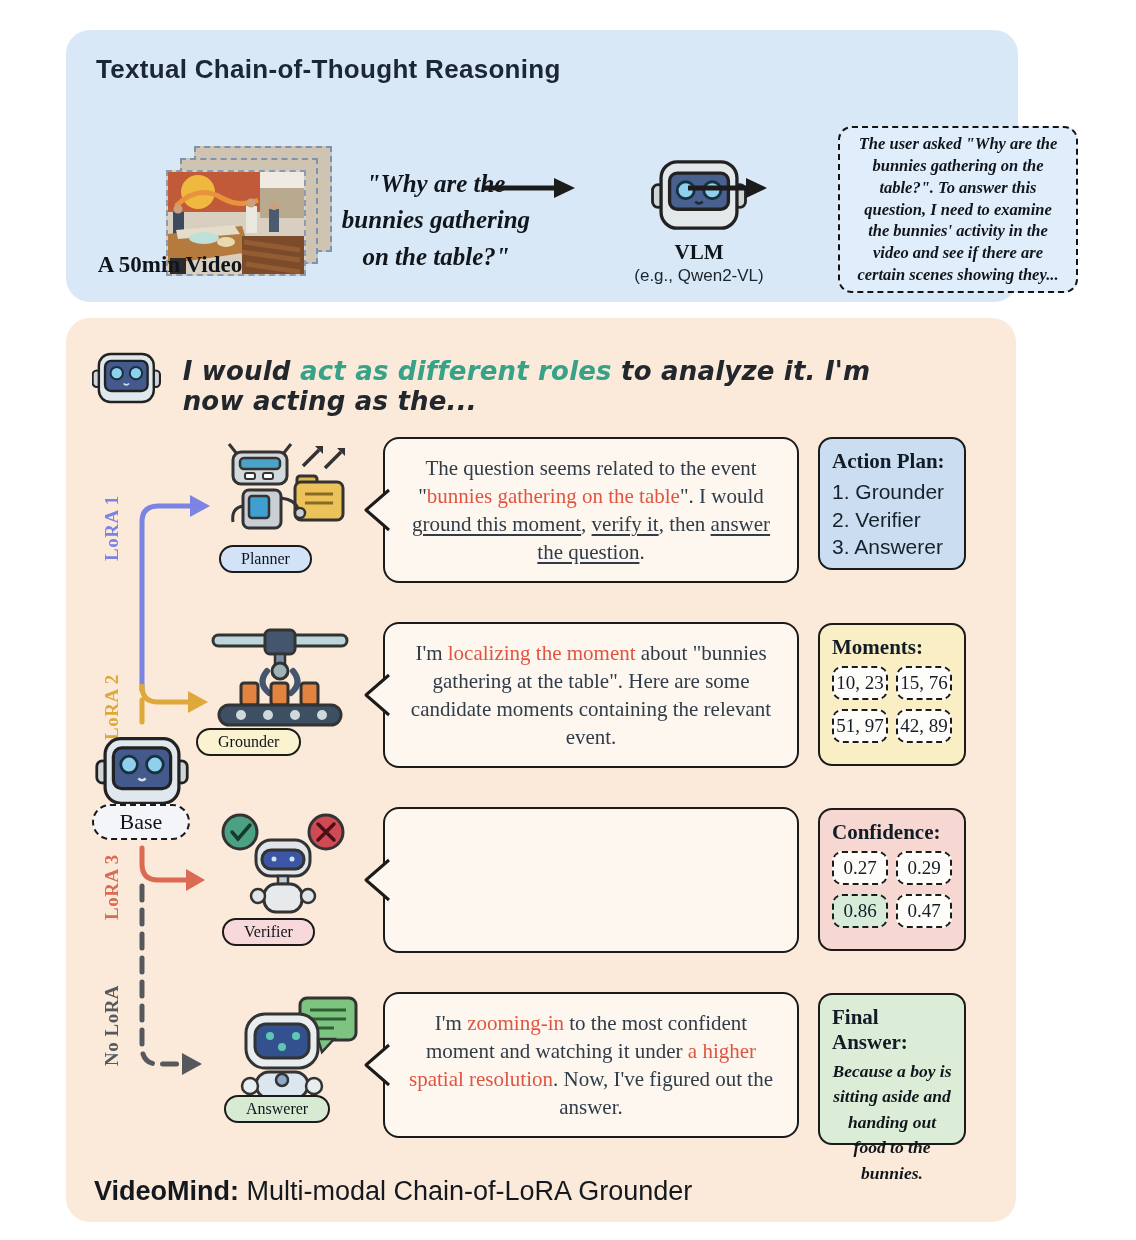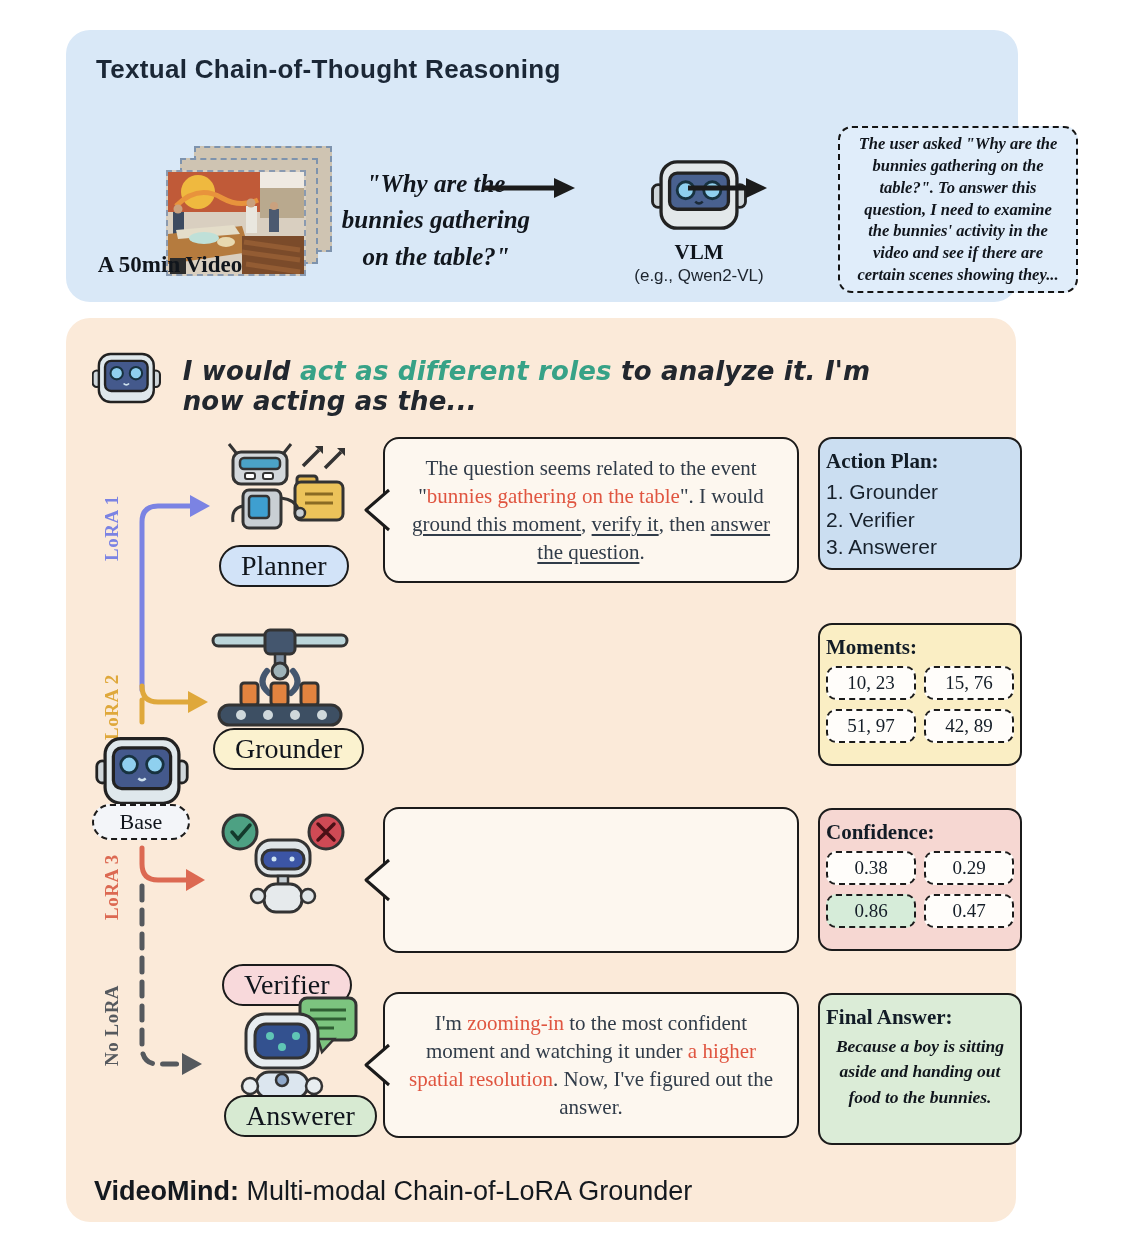--- a/index.html
+++ b/index.html
@@ -52,38 +52,38 @@
   .bubble { position:absolute; left:383px; width:416px; height:146px; background:#fdf7ef;
             border:2.5px solid #1b1b1b; border-radius:16px; display:flex; align-items:center;
             justify-content:center; padding:10px 16px; }
   .bubble .tail { position:absolute; left:-23px; top:50%; transform:translateY(-50%); }
   .bubble-text { font-family:"Liberation Serif", serif; font-size:21px; line-height:1.34;
                  color:#313c49; text-align:center; }
   .bubble-text .red { color:#e05540; }
   .bubble-text .und { text-decoration:underline; text-underline-offset:3px; }
 
   
-  .sidebox { position:absolute; left:818px; width:204px; border:2.5px solid #1b1b1b;
-             border-radius:14px; padding:10px 6px; }
+  .sidebox { position:absolute; left:818px; width:148px; border:2.5px solid #1b1b1b;
+             border-radius:14px; padding:10px 12px; }
   .sidebox-title { font-family:"Liberation Serif", serif; font-weight:700; font-size:21px;
                    color:#121c26; margin-bottom:4px; }
   .sidebox-item { font-family:Liberation Sans, sans-serif; font-size:21px; color:#17212c; line-height:1.32; }
   .chip-grid { display:grid; grid-template-columns:1fr 1fr; gap:9px 8px; margin-top:6px; }
   .chip { background:#fffdfa; border:2.5px dashed #1b1b1b; border-radius:10px; text-align:center;
           font-family:"Liberation Serif", serif; font-size:19px; color:#141d27; padding:4px 2px; }
   .chip.green { background:#d6ecd9; }
   .final-text { font-family:"Liberation Serif", serif; font-style:italic; font-weight:700;
                 font-size:17.5px; line-height:1.45; color:#10151c; text-align:center; margin-top:2px; }
 
   
   .pill { position:absolute; border:2.5px solid #1b1b1b; border-radius:999px; padding:3px 20px;
-          font-family:"Liberation Serif", serif; font-size:28px; color:#10151c; text-align:center; }
+          font-family:"Liberation Serif", serif; font-size:16px; color:#10151c; text-align:center; }
   .pill-planner  { left:219px; top:545px; background:#d2e3f8; }
-  .pill-grounder { left:213px; top:728px; background:#fbf2cf; }
-  .pill-verifier { left:222px; top:918px; background:#f8d9db;margin-top:46px; }
+  .pill-grounder { left:196px; top:728px; background:#fbf2cf; }
+  .pill-verifier { left:222px; top:918px; background:#f8d9db; }
   .pill-answerer { left:224px; top:1095px; background:#d7ead2; }
   .pill-base { position:absolute; left:92px; top:804px; width:98px; background:#f3f5f9;
                border:2.5px dashed #1b1b1b; border-radius:999px; padding:3px 0; text-align:center;
                font-family:"Liberation Serif", serif; font-size:22px; color:#10151c; }
 
   
   .lora-label { position:absolute; writing-mode:vertical-rl; transform:rotate(180deg);
                 font-family:"Liberation Serif", serif; font-weight:700; font-size:19px;
                 letter-spacing:.5px; }
   .lora-1 { left:101px; top:473px; height:88px; color:#7b83e3; }
@@ -253,20 +253,26 @@
     <rect x="66" y="58" width="17" height="22" rx="3" fill="#e2833f" stroke="#333" stroke-width="3"></rect>
     <rect x="96" y="58" width="17" height="22" rx="3" fill="#e2833f" stroke="#333" stroke-width="3"></rect>
     <rect x="14" y="80" width="122" height="20" rx="10" fill="#3d4f63" stroke="#333" stroke-width="3"></rect>
     <circle cx="36" cy="90" r="5" fill="#cfd8db"></circle>
       <circle cx="63" cy="90" r="5" fill="#cfd8db"></circle>
     <circle cx="90" cy="90" r="5" fill="#cfd8db"></circle>
       <circle cx="117" cy="90" r="5" fill="#cfd8db"></circle>
   </svg>
   <div class="pill pill-grounder">Grounder</div>
 
+  <div class="bubble" style="top:622px;">
+    <svg class="tail" width="28" height="46">
+      <path d="M27,3 L4,23 L27,43" fill="#fdf7ef" stroke="#1b1b1b" stroke-width="3" stroke-linejoin="round"></path>
+    </svg>
+    <div class="bubble-text"><span>I'm </span><span class="red">localizing the moment</span><span> about "bunnies gathering at the table". Here are some candidate moments containing the relevant event.</span></div>
+  </div>
 
   <div class="sidebox" style="top:623px; height:143px; background:#faeec4;">
     <div class="sidebox-title">Moments:</div>
     <div class="chip-grid">
       <div class="chip">10, 23</div>
       <div class="chip">15, 76</div>
       <div class="chip">51, 97</div>
       <div class="chip">42, 89</div>
     </div>
   </div>
@@ -289,21 +295,21 @@
 
   <div class="bubble" style="top:807px;">
     <svg class="tail" width="28" height="46">
       <path d="M27,3 L4,23 L27,43" fill="#fdf7ef" stroke="#1b1b1b" stroke-width="3" stroke-linejoin="round"></path>
     </svg>
   </div>
 
   <div class="sidebox" style="top:808px; height:143px; background:#f6d7d2;">
     <div class="sidebox-title">Confidence:</div>
     <div class="chip-grid">
-      <div class="chip">0.38</div>
+      <div class="chip">0.27</div>
       <div class="chip">0.29</div>
       <div class="chip green">0.86</div>
       <div class="chip">0.47</div>
     </div>
   </div>
 
   <svg class="icon-abs" style="left:220px; top:994px;" width="142" height="108" viewBox="0 0 142 108">
     <rect x="80" y="4" width="56" height="42" rx="7" fill="#7cc47f" stroke="#333" stroke-width="3"></rect>
     <path d="M90,16 h36 M90,25 h36 M90,34 h24" stroke="#2f5e33" stroke-width="3"></path>
     <polygon points="98,45 114,45 102,58" fill="#7cc47f" stroke="#333" stroke-width="2.5"></polygon>

